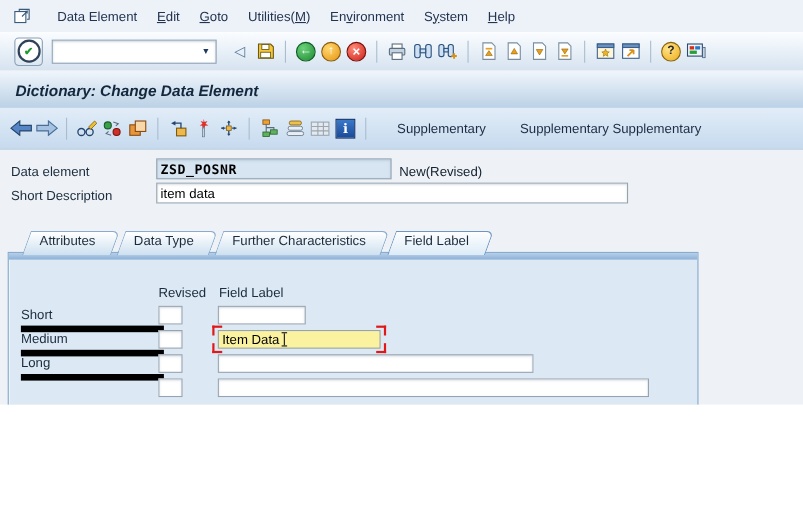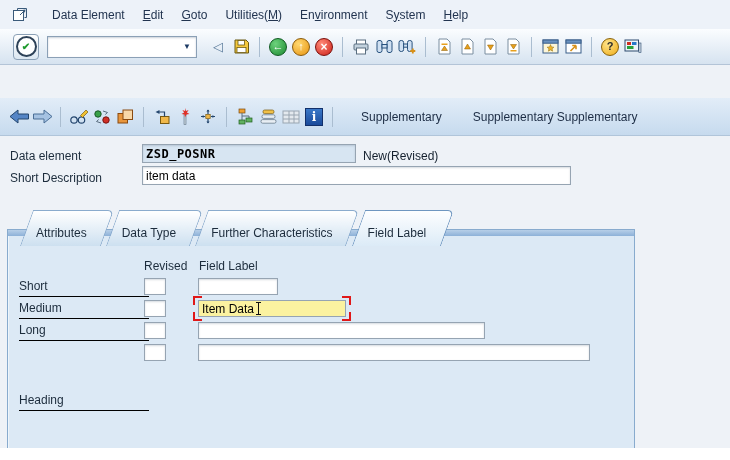--- a/index.html
+++ b/index.html
@@ -1,16 +1,16 @@
 <!DOCTYPE html>
 <html><head>
 <meta charset="utf-8">
 <style>
   html,body{margin:0;padding:0;background:#fff}
-  .screen{position:relative;width:730px;height:448px;background:#eef2f7;overflow:hidden;
+  .screen{position:relative;width:730px;height:368px;background:#eef2f7;overflow:hidden;
           font-family:"Liberation Sans",sans-serif;font-size:12px;color:#1c2c44}
   
   .menubar{position:absolute;top:0;left:0;right:0;height:29px;background:#edf2f9;
            border-bottom:1px solid #dde5ee;display:flex;align-items:center;gap:18px;padding-left:10px}
   .menu-item{color:#223450;cursor:default;white-space:nowrap}
   .menu-item u{text-decoration:underline}
   .sysmenu{width:20px;height:18px;display:flex;align-items:center;justify-content:center;margin-right:4px}
   
   .toolbar{position:absolute;top:29px;left:0;right:0;height:35px;
            background:linear-gradient(#fbfdff,#d6e3f0);border-bottom:1px solid #b3c4d7;
@@ -47,33 +47,33 @@
   .txtbtn{padding:3px 9px;margin-left:12px;color:#1c2c44;white-space:nowrap;cursor:default}
   
   .fld-label{position:absolute;color:#1c2c3c}
   .tinput{position:absolute;height:17px;background:#fff;border:1px solid #96a4b2;
           box-shadow:inset 0 1px 2px rgba(90,110,130,.25);padding:0 3px;
           font:12px "Liberation Sans",sans-serif;color:#000;outline:none}
   .key-input{background:#d7e5f2;font-family:"DejaVu Sans Mono",monospace;font-weight:bold;letter-spacing:.5px}
   .status-txt{position:absolute;color:#14202e}
   
   .tabstrip{position:absolute;left:20px;top:210px;height:20px;display:flex;gap:5px;z-index:2}
-  .tab{position:relative;height:20px;padding:16px 14px 0 16px;cursor:default}
+  .tab{position:relative;height:20px;padding:2px 14px 0 16px;cursor:default}
   .tab::before{content:"";position:absolute;inset:0;background:linear-gradient(#ffffff,#cde0f0);
                border:1px solid #8aabcd;border-bottom:none;border-top-right-radius:6px;
                transform:skewX(-20deg);transform-origin:bottom center}
   .tab.active::before{background:linear-gradient(#fdfeff,#dcebf7);border-color:#6e96c0}
   .tab-label{position:relative;z-index:1;color:#1c2c3c}
   
   .panel{position:absolute;left:7px;top:229px;width:626px;height:224px;background:#dce9f5;
          border:1px solid #88abce;box-shadow:inset 1px 0 0 #eef5fb}
   .panel-topbar{position:absolute;top:0;left:0;right:0;height:6px;background:linear-gradient(#b7cfe8,#8db1d8)}
   .col-hdr{position:absolute;color:#1c2c3c}
   .frm-label{position:absolute;left:11px;width:130px;height:18px;line-height:17px;
-             border-bottom:1px solid #000000;color:#1c2c3c}
+             border-bottom:6px solid #000000;color:#1c2c3c}
   .finput{position:absolute;height:15px;background:#fff;border:1px solid #96a4b2;
           box-shadow:inset 0 1px 2px rgba(90,110,130,.25);padding:0 3px;
           font:12px "Liberation Sans",sans-serif;outline:none}
   .focus-wrap{position:absolute}
   .focus-input{position:relative;display:block;width:100%;height:17px;background:#fbf2a0;
                border:1px solid #96a4b2;padding:0 3px;font:12px "Liberation Sans",sans-serif;outline:none;box-sizing:border-box}
   .corner{position:absolute;width:7px;height:7px;border:0 solid #e01818;z-index:3}
   .c-tl{left:-5px;top:-4px;border-left-width:2px;border-top-width:2px}
   .c-tr{right:-5px;top:-4px;border-right-width:2px;border-top-width:2px}
   .c-bl{left:-5px;bottom:-4px;border-left-width:2px;border-bottom-width:2px}
@@ -210,20 +210,23 @@
             <rect x="1" y="1" width="13.5" height="11" fill="#eef4fa" stroke="#2c4a6e"></rect>
             <rect x="3" y="3" width="4" height="3" fill="#d03020"></rect>
             <rect x="8" y="3" width="4.5" height="3" fill="#2878c8"></rect>
             <rect x="3" y="7" width="6.5" height="3" fill="#28a038"></rect>
             <rect x="14.8" y="4" width="2.2" height="9.5" fill="#c8d4e0" stroke="#2c4a6e" stroke-width="0.6"></rect>
           </svg>
         </span>
       </span>
   </div>
 
+  <div class="titlebar">
+    <span class="title">Dictionary: Change Data Element</span>
+  </div>
 
   <div class="apptoolbar">
     <span style="display:flex;align-items:center;gap:1px">
         <span class="tbicon">
           <svg width="21" height="15" viewBox="0 0 21 15">
             <path d="M9 1L1 7.5 9 14v-4h10.5v-5H9z" fill="#5585c5" stroke="#24466e"></path>
           </svg>
         </span>
         <span class="tbicon">
           <svg width="21" height="15" viewBox="0 0 21 15">

